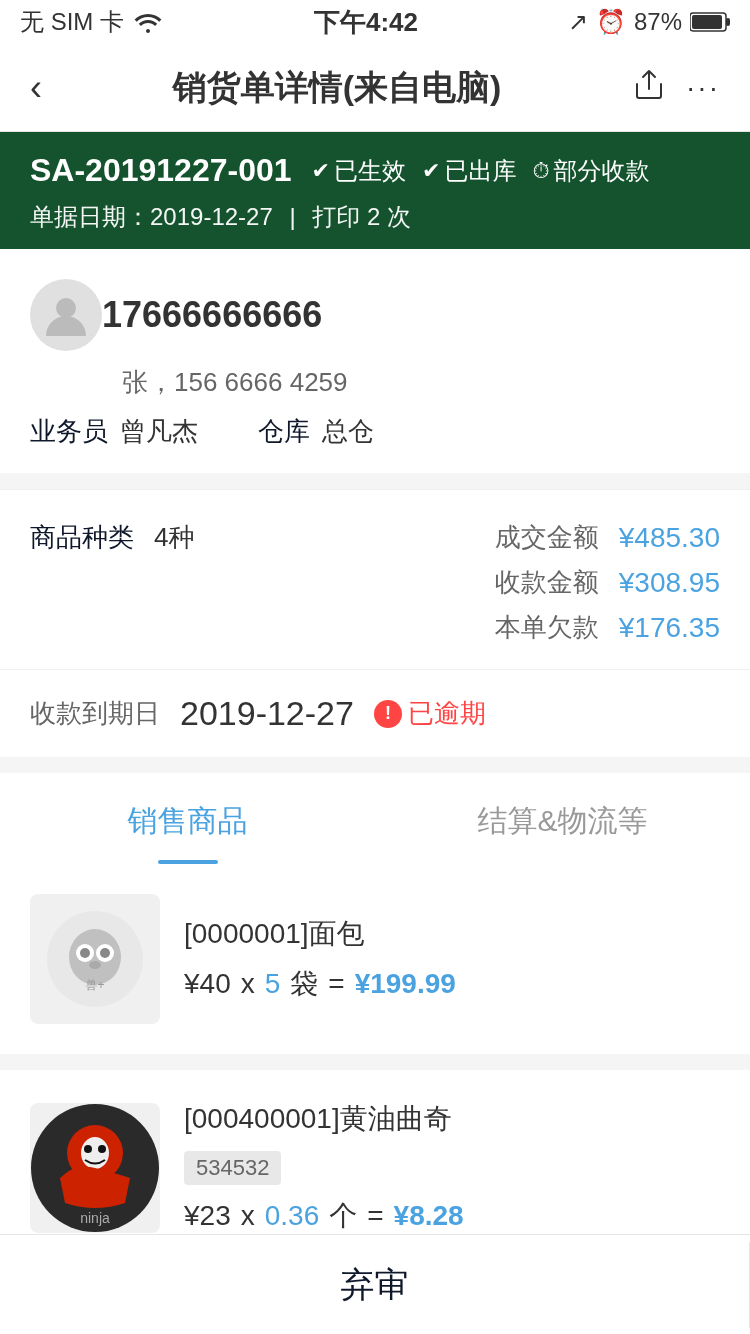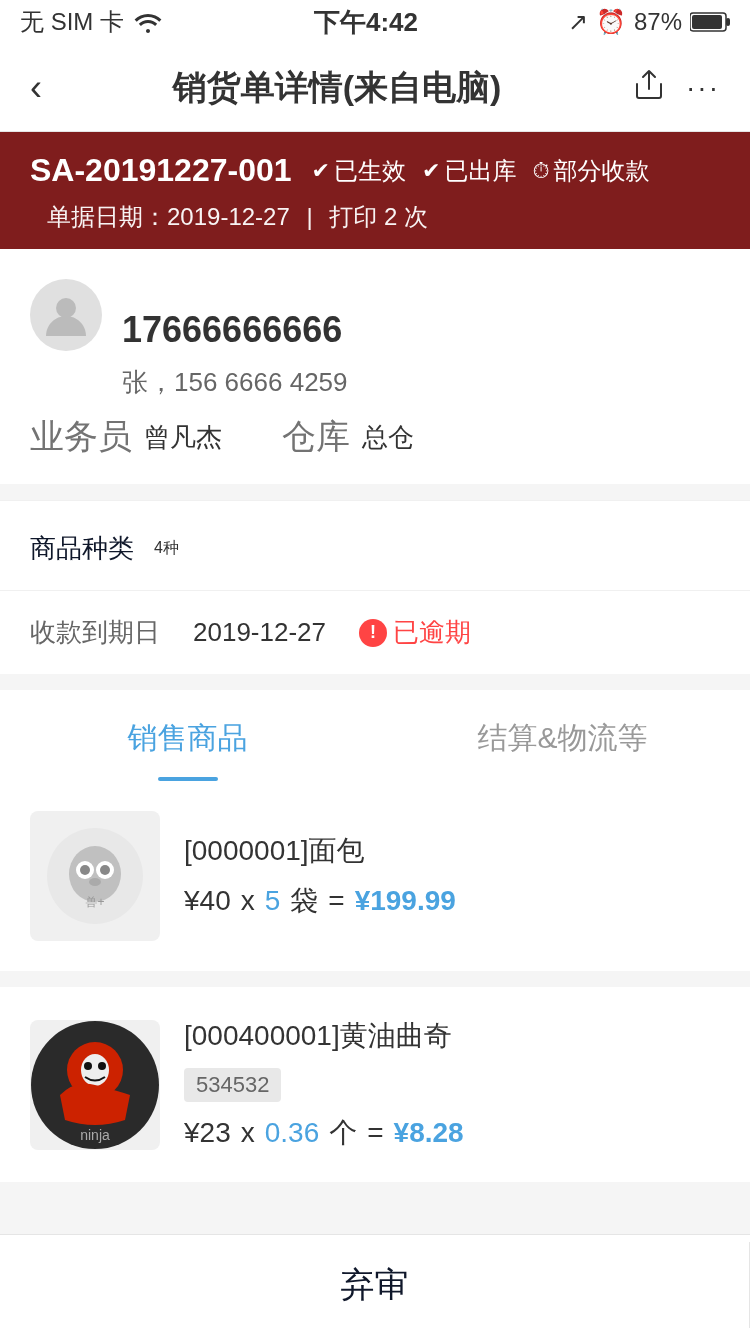--- a/index.html
+++ b/index.html
@@ -40,21 +40,21 @@
     }
     .nav-title {
       font-size: 34px;
       font-weight: 600;
       color: #333;
     }
     .nav-actions { display: flex; align-items: center; gap: 20px; }
 
     
     .order-banner {
-      background: #7f1d1d;
+      background: #14532d;
       padding: 20px 30px 16px;
     }
     .order-banner-top {
       display: flex;
       align-items: center;
       gap: 20px;
       margin-bottom: 12px;
     }
     .order-id {
       font-size: 32px;
@@ -66,36 +66,34 @@
       display: flex;
       align-items: center;
       gap: 4px;
       font-size: 24px;
       color: #fff;
     }
     .order-meta {
       font-size: 24px;
       color: #fff;
       opacity: 0.95;
-      margin-left: 17px;
     }
 
     
     .customer-section {
       background: #fff;
       padding: 30px 30px 24px;
       margin-bottom: 16px;
       display: flex;
       flex-direction: column;
       gap: 14px;
     }
     .customer-row1 {
       display: flex;
-      align-items: flex-end;
-      gap: 20px;
+      align-items: center;
     }
     .avatar {
       width: 72px;
       height: 72px;
       border-radius: 50%;
       background: #e0e0e0;
       display: flex;
       align-items: center;
       justify-content: center;
       flex-shrink: 0;
@@ -110,52 +108,52 @@
       color: #666;
       margin-left: 92px;
     }
     .customer-info-row {
       display: flex;
       align-items: center;
       margin-left: 0;
       gap: 60px;
     }
     .info-item { display: flex; align-items: center; gap: 12px; }
-    .info-label { font-size: 34px; color: #737373; }
+    .info-label { font-size: 26px; color: #0f172a; }
     .info-value { font-size: 26px; color: #333; }
 
     
     .stats-section {
       background: #fff;
       padding: 30px 30px 24px;
       margin-bottom: 16px;
       display: flex;
       align-items: flex-start;
       justify-content: space-between;
     }
     .stats-left { display: flex; align-items: center; gap: 20px; }
     .stats-label { font-size: 26px; color: #0f172a; }
-    .stats-value { font-size: 16px; color: #333; font-weight: 500; }
+    .stats-value { font-size: 26px; color: #333; font-weight: 500; }
     .stats-right { display: flex; flex-direction: column; gap: 10px; align-items: flex-end; }
     .stats-row { display: flex; align-items: center; gap: 20px; }
     .stats-row-label { font-size: 26px; color: #666; }
     .stats-row-amount { font-size: 28px; color: #4aa3e0; font-weight: 500; }
 
     
     .due-section {
       background: #fff;
       padding: 24px 30px;
       margin-bottom: 0;
       display: flex;
       align-items: center;
-      gap: 33px;
+      gap: 20px;
       border-top: 1px solid #f0f0f0;
     }
     .due-label { font-size: 26px; color: #666; }
-    .due-date { font-size: 26px; color: #333; }
+    .due-date { font-size: 34px; color: #333; }
     .overdue-badge {
       display: flex;
       align-items: center;
       gap: 6px;
       background: transparent;
     }
     .overdue-dot {
       width: 28px;
       height: 28px;
       border-radius: 50%;
@@ -355,20 +353,34 @@
     </div>
   </div>
 </div>
 
 <div style="background:#fff; margin-bottom:0; border-top: 1px solid #f0f0f0;">
   <div class="stats-section" style="border-bottom: none; margin-bottom:0;">
     <div class="stats-left">
       <span class="stats-label">商品种类</span>
       <span class="stats-value">4种</span>
     </div>
+    <div class="stats-right">
+      <div class="stats-row">
+        <span class="stats-row-label">成交金额</span>
+        <span class="stats-row-amount">¥485.30</span>
+      </div>
+      <div class="stats-row">
+        <span class="stats-row-label">收款金额</span>
+        <span class="stats-row-amount">¥308.95</span>
+      </div>
+      <div class="stats-row">
+        <span class="stats-row-label">本单欠款</span>
+        <span class="stats-row-amount">¥176.35</span>
+      </div>
+    </div>
   </div>
 
   <div class="due-section">
     <span class="due-label">收款到期日</span>
     <span class="due-date">2019-12-27</span>
     <div class="overdue-badge">
       <div class="overdue-dot">!</div>
       <span class="overdue-text">已逾期</span>
     </div>
   </div>

